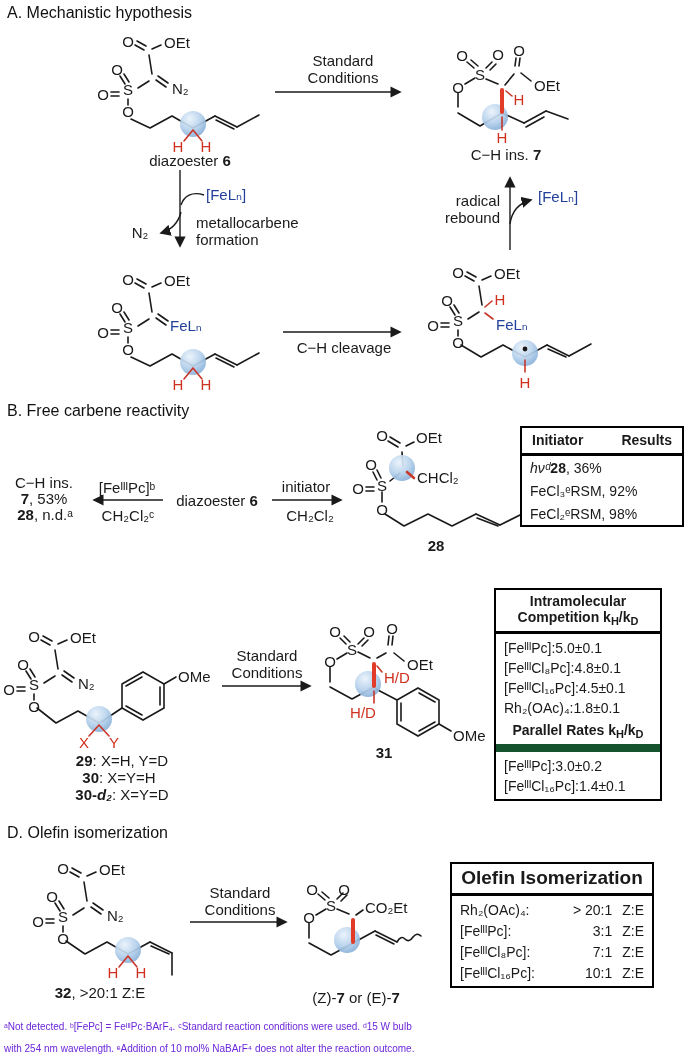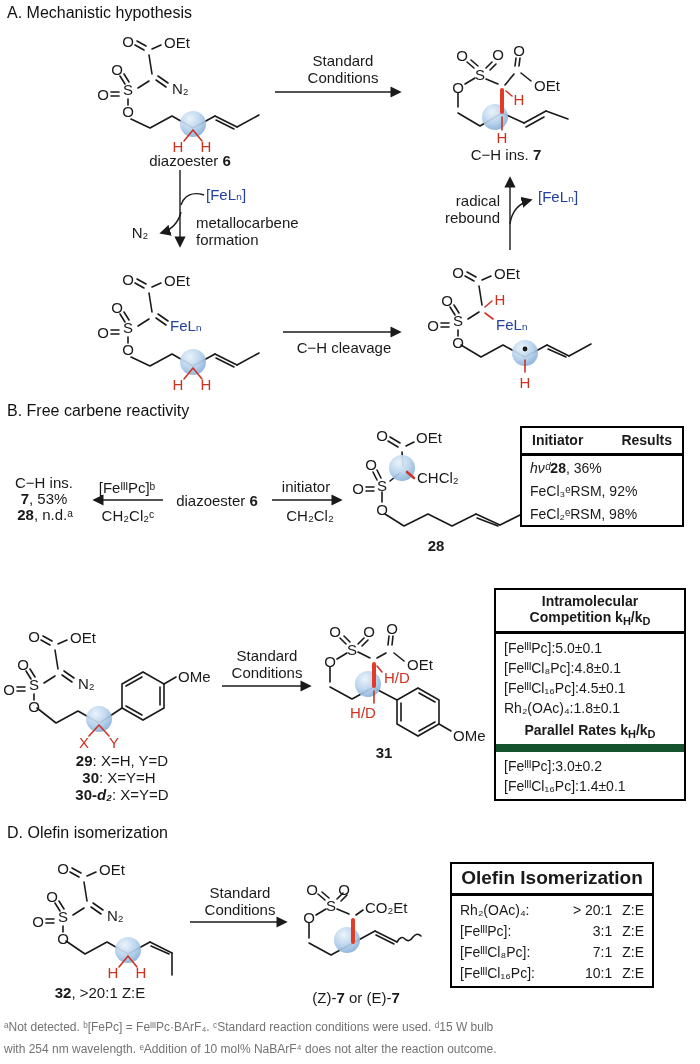--- a/index.html
+++ b/index.html
@@ -20,21 +20,21 @@
   .cap{font-size:15px;}
   .tbl{position:absolute;border:2px solid #000;background:#fff;font-size:14px;box-sizing:border-box;}
   .tbl .hd{font-weight:bold;text-align:center;border-bottom:3px solid #000;padding:3px 4px 4px;}
   .init-tbl .hd{display:flex;justify-content:space-between;padding:4px 10px 5px;}
   .init-tbl .row{display:flex;justify-content:flex-start;padding:4px 8px 3px;}
   .kie-tbl .row,.ole-tbl .row{display:flex;justify-content:flex-start;padding:2px 8px;}
   .kie-tbl .hd2{font-weight:bold;text-align:center;padding:4px 2px 4px;border-bottom:8px solid #14532d;}
   .sb{font-size:11px;vertical-align:-3px;}
   .ole-tbl .row{padding:2.5px 8px;}
   .ole-tbl .mid{flex:1;text-align:right;padding-right:10px;}
-  .foot{position:absolute;left:4px;top:1016px;width:694px;font-size:12px;line-height:22px;color:#737373;}
+  .foot{position:absolute;left:4px;top:1016px;width:694px;font-size:10px;line-height:22px;color:#6d28d9;}
 </style>
 </head>
 <body>
 
 <div class="canvas">
 
   <div class="ptitle" style="top:4px">A. Mechanistic hypothesis</div>
   <div class="ptitle" style="top:402px">B. Free carbene reactivity</div>
   <div class="ptitle" style="top:824px">D. Olefin isomerization</div>
 
@@ -323,21 +323,21 @@
     <div class="row">
       <span>FeCl₃ᵉ</span>
       <span><span class="b"></span><span>RSM, 92%</span></span>
     </div>
     <div class="row">
       <span>FeCl₂ᵉ</span>
       <span><span class="b"></span><span>RSM, 98%</span></span>
     </div>
   </div>
 
-  <div class="tbl kie-tbl" style="left:494px;top:588px;width:192px;">
+  <div class="tbl kie-tbl" style="left:494px;top:588px;width:168px;">
     <div class="hd">
       <div>Intramolecular</div>
       <div><span>Competition k</span><span class="sb">H</span><span>/k</span><span class="sb">D</span></div>
     </div>
     <div style="height:4px"></div>
     <div class="row">
         <span>[FeᴵᴵᴵPc]:</span>
         <span>5.0±0.1</span>
       </div>
     <div class="row">

